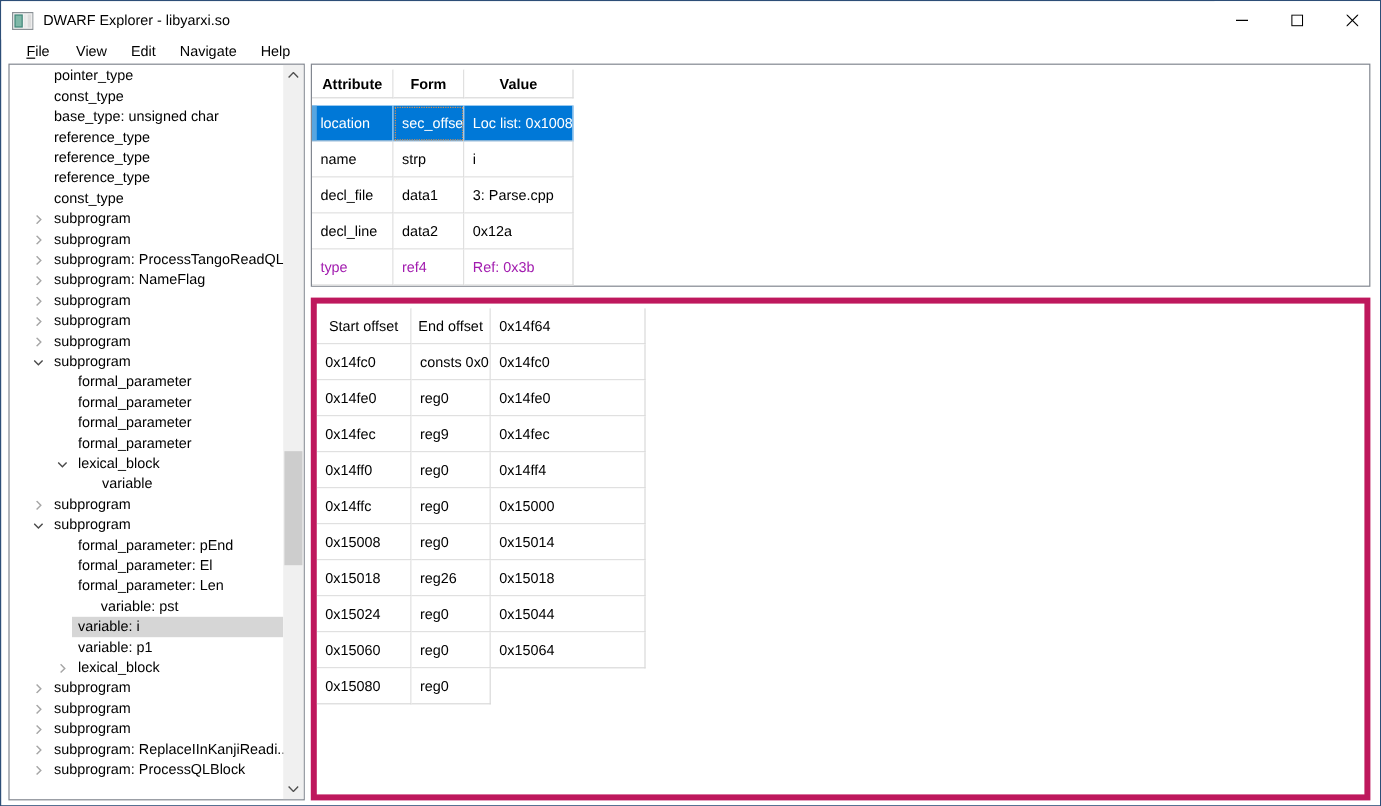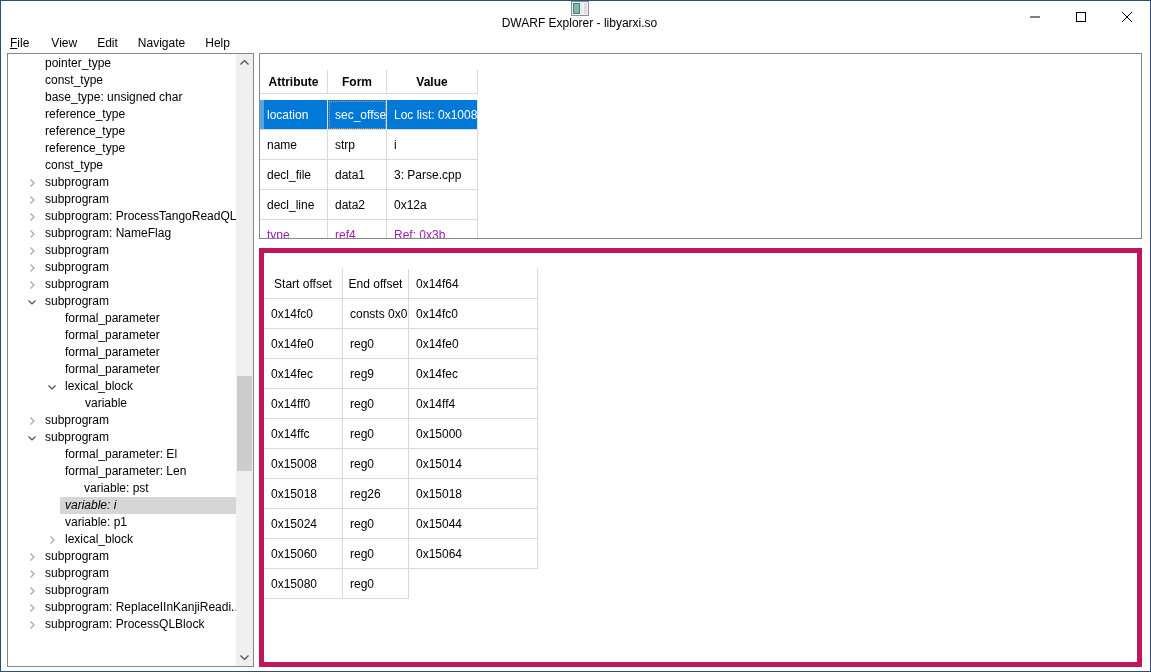--- a/index.html
+++ b/index.html
@@ -2,53 +2,53 @@
 <html><head>
 <meta charset="utf-8">
 <style>
   * { margin:0; padding:0; box-sizing:border-box; }
   html,body { width:1151px; height:672px; }
   body { font-family:"Liberation Sans","DejaVu Sans",sans-serif; font-size:12px; color:#000; background:#fff; }
 
   .window { position:relative; width:1151px; height:672px; background:#fff; border:1px solid #2d4e77; overflow:hidden; }
 
   
-  .titlebar { position:absolute; left:0; top:0; right:0; height:32px; background:#fff; display:flex; align-items:center;flex-direction:column; }
+  .titlebar { position:absolute; left:0; top:0; right:0; height:32px; background:#fff; display:flex; align-items:center; }
   .app-icon { margin-left:9px; width:18px; height:15px; flex:0 0 auto; }
   .title-text { margin-left:8px; font-size:12px; color:#000; white-space:nowrap; }
   .win-controls { position:absolute; right:0; top:0; height:32px; display:flex; }
   .win-btn { width:46px; height:32px; display:flex; align-items:center; justify-content:center; background:#fff; }
   .win-btn svg { display:block; }
 
   
-  .menubar { position:absolute; left:0; top:32px; right:0; height:20px; background:#fff; display:flex; align-items:center; padding-left:8px; }
+  .menubar { position:absolute; left:12px; top:32px; right:0; height:20px; background:#fff; display:flex; align-items:center; padding-left:8px; }
   .menu-item { padding:2px 10px; height:20px; line-height:17px; color:#000; cursor:default; }
   .menu-item:first-child { padding-left:1px; padding-right:12px; }
   .menu-item u { text-decoration:underline; }
 
   
   .tree-panel { position:absolute; left:6px; top:52px; width:247px; height:614px; border:1px solid #828790; background:#fff; overflow:hidden; }
   .tree-rows { position:absolute; left:0; top:1px; right:17px; }
   .tree-row { display:flex; align-items:center; height:17px; white-space:nowrap; }
   .expander { width:16px; height:16px; flex:0 0 auto; display:flex; align-items:center; justify-content:center; }
   .expander svg { display:block; }
   .tree-label { padding:0 4px 0 5px; line-height:17px; }
-  .tree-row.selected .tree-label { background:#d6d6d6; flex:1;font-style:italic; }
+  .tree-row.selected .tree-label { background:#d6d6d6; flex:1; }
 
   
   .v-scrollbar { position:absolute; top:0; right:0; width:17px; height:100%; background:#f0f0f0; }
   .sb-arrow { position:absolute; left:0; width:17px; height:17px; display:flex; align-items:center; justify-content:center; }
   .sb-arrow.up { top:0; } .sb-arrow.down { bottom:0; }
   .sb-thumb { position:absolute; left:1px; width:15px; top:322px; height:95px; background:#cdcdcd; }
 
   
   .attr-panel { position:absolute; left:258px; top:52px; width:883px; height:186px; border:1px solid #828790; background:#fff; overflow:hidden; }
   .loc-panel  { position:absolute; left:258px; top:247px; width:883px; height:419px; border:5px solid #be185d; background:#fff; overflow:hidden; }
 
-  .grid { position:absolute; left:0; top:16px; display:grid; }
+  .grid { position:absolute; left:0; top:4px; display:grid; }
   .attr-grid { grid-template-columns:68px 59px 91px; grid-auto-rows:30px; }
   .attr-grid .th { height:24px; }
   .loc-grid { grid-template-columns:79px 66px 129px; grid-auto-rows:30px; }
   .loc-grid .th { height:30px; }
 
   .td, .th { border-right:1px solid #d9d9d9; border-bottom:1px solid #d9d9d9; display:flex; align-items:center; padding-left:7px; position:relative; background:#fff; overflow:hidden; white-space:nowrap; }
   .th { justify-content:center; padding-left:0; }
   .attr-grid .th { font-weight:bold; }
   .row-selected { background:#0078d7; color:#fff; }
   .row-selected.td { border-right-color:#cfe3f5; }
@@ -227,20 +227,24 @@
           </span>
           <span class="tree-label">subprogram</span>
         </div>
         <div class="tree-row" style="padding-left: 16px;">
           <span class="expander">
             <svg width="8" height="8" viewBox="0 0 8 8">
               <path d="M0.5 2.5 L4 6 L7.5 2.5" stroke="#4a4a4a" fill="none" stroke-width="1.2"></path>
             </svg>
           </span>
           <span class="tree-label">subprogram</span>
+        </div>
+        <div class="tree-row" style="padding-left: 36px;">
+          <span class="expander"></span>
+          <span class="tree-label">formal_parameter: pEnd</span>
         </div>
         <div class="tree-row" style="padding-left: 36px;">
           <span class="expander"></span>
           <span class="tree-label">formal_parameter: El</span>
         </div>
         <div class="tree-row" style="padding-left: 36px;">
           <span class="expander"></span>
           <span class="tree-label">formal_parameter: Len</span>
         </div>
         <div class="tree-row" style="padding-left: 36px; gap: 19px;">

